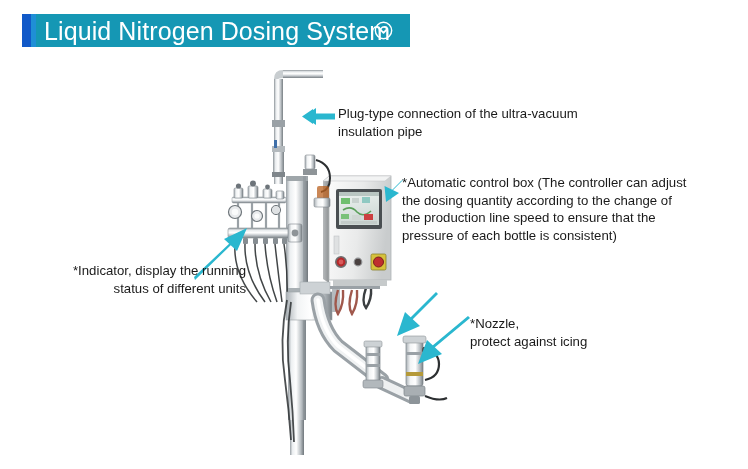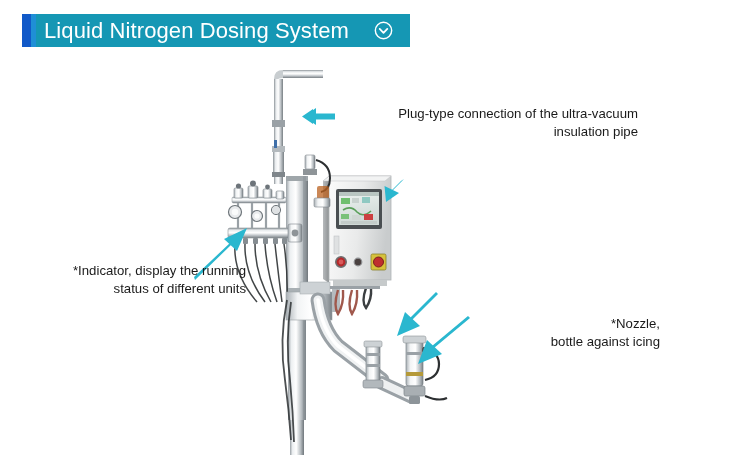--- a/index.html
+++ b/index.html
@@ -44,42 +44,41 @@
     left: 9px;
     top: 0px;
     width: 5px;
     height: 33px;
     background: #1f8fd6;
   }
   #header-title {
     position: absolute;
     left: 22px;
     top: 2px;
-    font-size: 22px;
+    font-size: 25px;
     color: #ffffff;
     letter-spacing: 0.1px;
     white-space: nowrap;
     line-height: 30px;
   }
   #header-chevron {
     position: absolute;
     left: 352px;
     top: 7px;
     width: 19px;
     height: 19px;
   }
 
   
   .anno {
     position: absolute;
     color: #1a1a1a;
     font-size: 13.2px;
     line-height: 17.5px;
     white-space: pre-line;
-    text-align: right;
   }
   #anno-plug       { left: 338px; top: 105px; width: 300px; }
   #anno-control    { left: 402px; top: 174px; width: 330px; }
   #anno-indicator  { left: 18px;  top: 262px; width: 228px; text-align: right; }
   #anno-valve      { left: 438px; top: 271px; width: 190px; }
   #anno-nozzle     { left: 470px; top: 315px; width: 190px; }
 
   
   #arrow-layer, #machine-layer {
     position: absolute;
@@ -344,21 +343,25 @@
 
     <g fill="#2ab7cf">
       <path d="M470 318 L434 348 L439 353 L421 361 L428 343 L432 346 L468 316 Z"></path>
       <path d="M418 364 L427 340 L442 354 Z"></path>
     </g>
   </svg>
 
   <div class="anno" id="anno-plug">Plug-type connection of the ultra-vacuum
 insulation pipe</div>
 
+  <div class="anno" id="anno-control">*Automatic control box (The controller can adjust
+the dosing quantity according to the change of
+the production line speed to ensure that the
+pressure of each bottle is consistent)</div>
 
   <div class="anno" id="anno-indicator">*Indicator, display the running
 status of different units</div>
 
 
   <div class="anno" id="anno-nozzle">*Nozzle,
-bottle against icing</div>
+protect against icing</div>
 
 </div>
 
 </body></html>

